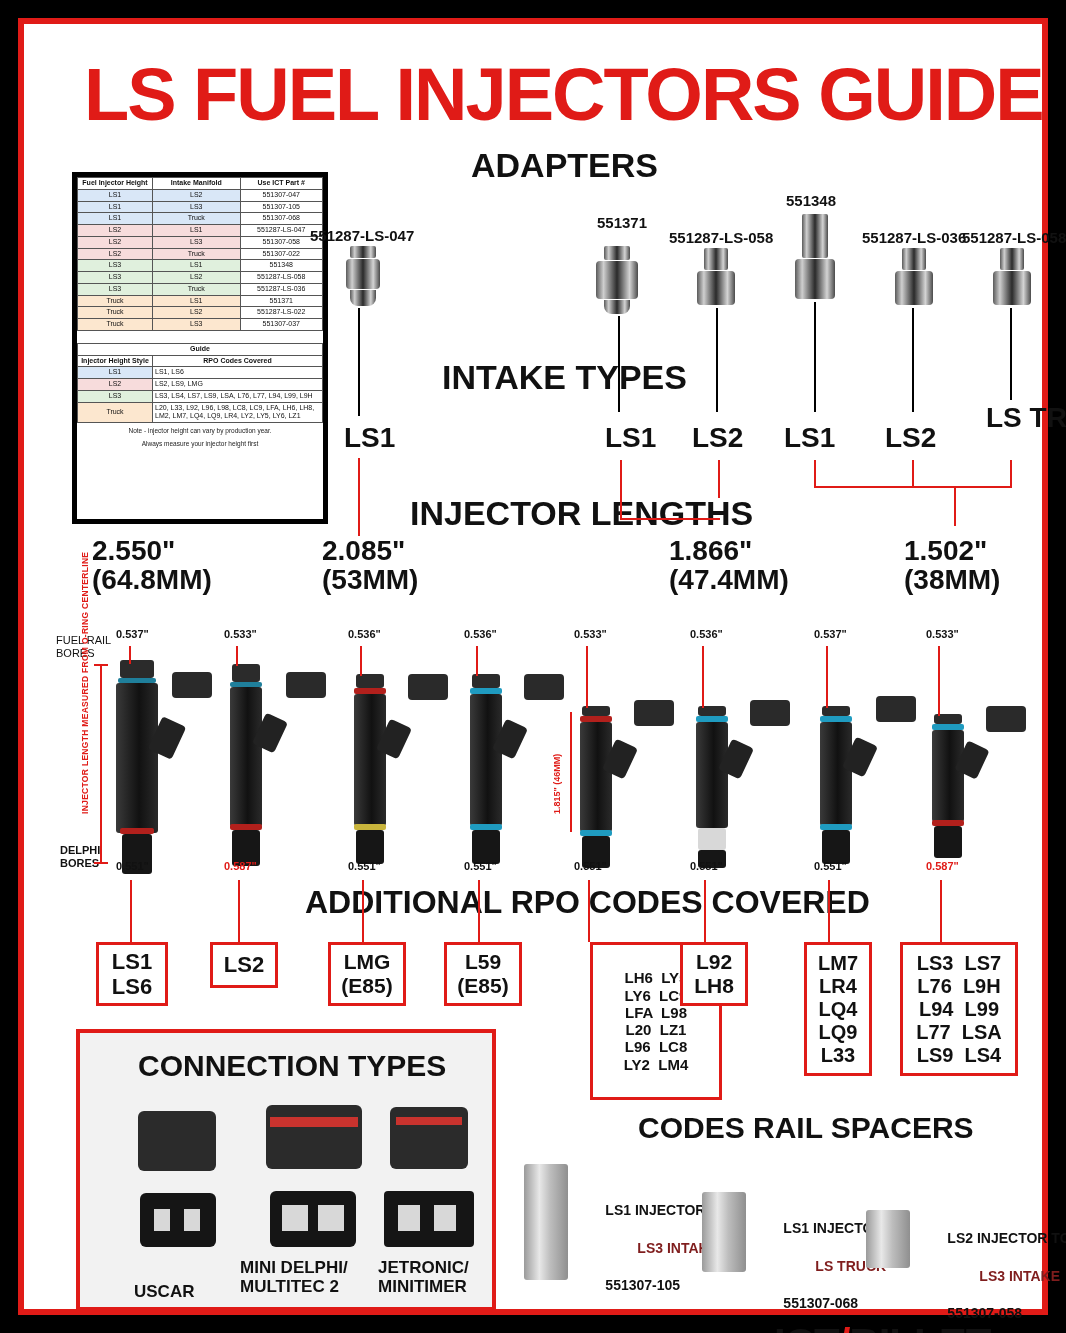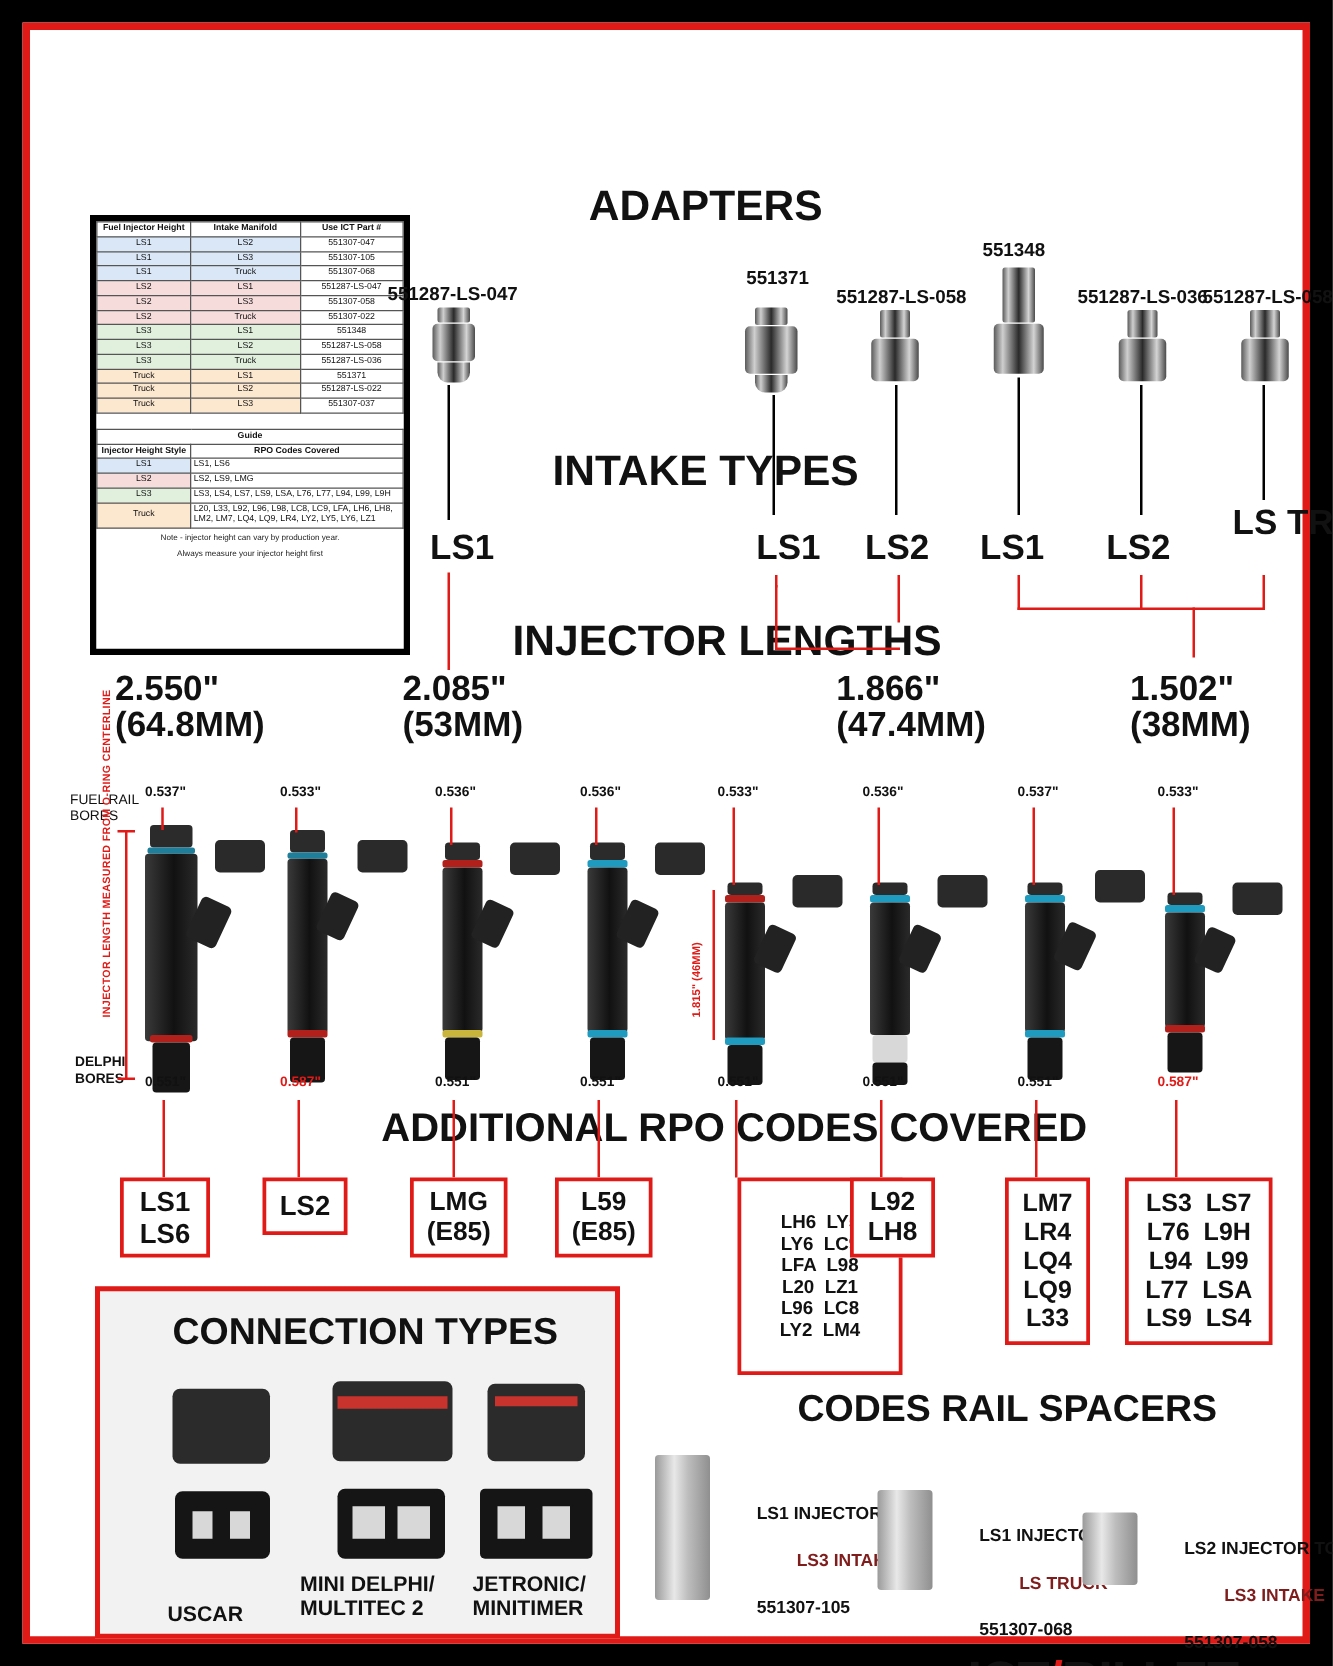--- a/index.html
+++ b/index.html
@@ -54,20 +54,21 @@
   .dim{position:absolute;font-size:11px;color:#111;font-weight:bold;}
   .dimred{color:#e01b17;}
   .vtext{position:absolute;transform:rotate(-90deg);transform-origin:left top;font-size:8.5px;color:#e01b17;font-weight:bold;letter-spacing:.3px;}
 </style>
 </head>
 <body>
 
 <div id="page">
   <div id="frame">
 
+    <div class="txt" id="title">LS FUEL INJECTORS GUIDE</div>
 
     <div class="txt sect" style="left:447px;top:122px;font-size:34px;">ADAPTERS</div>
     <div class="txt sect" style="left:386px;top:470px;font-size:34px;">INJECTOR LENGTHS</div>
     <div class="txt sect" style="left:418px;top:334px;font-size:34px;">INTAKE TYPES</div>
     <div class="txt sect" style="left:281px;top:860px;font-size:32px;">ADDITIONAL RPO CODES COVERED</div>
     <div class="txt sect" style="left:614px;top:1087px;font-size:30px;">CODES RAIL SPACERS</div>
 
     <div id="tablebox">
       <table class="t">
         <tbody>

